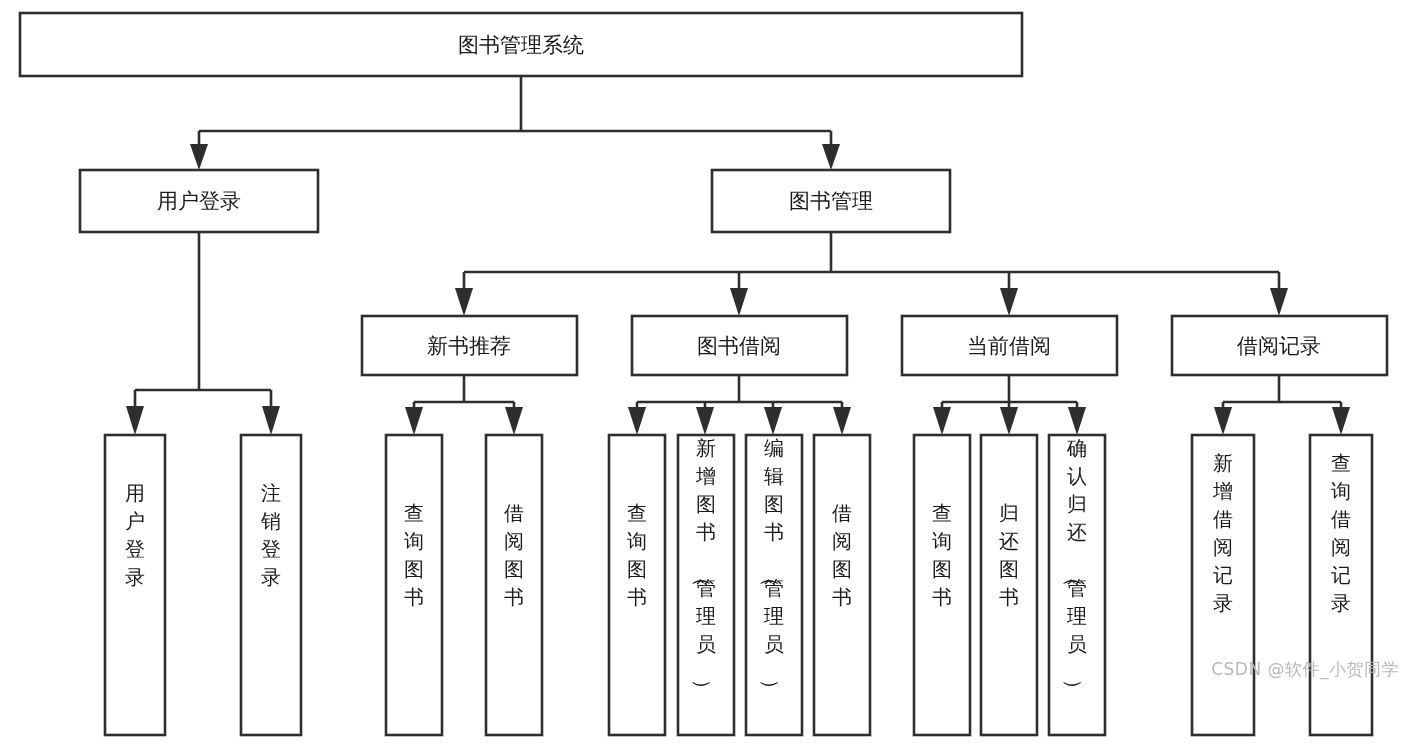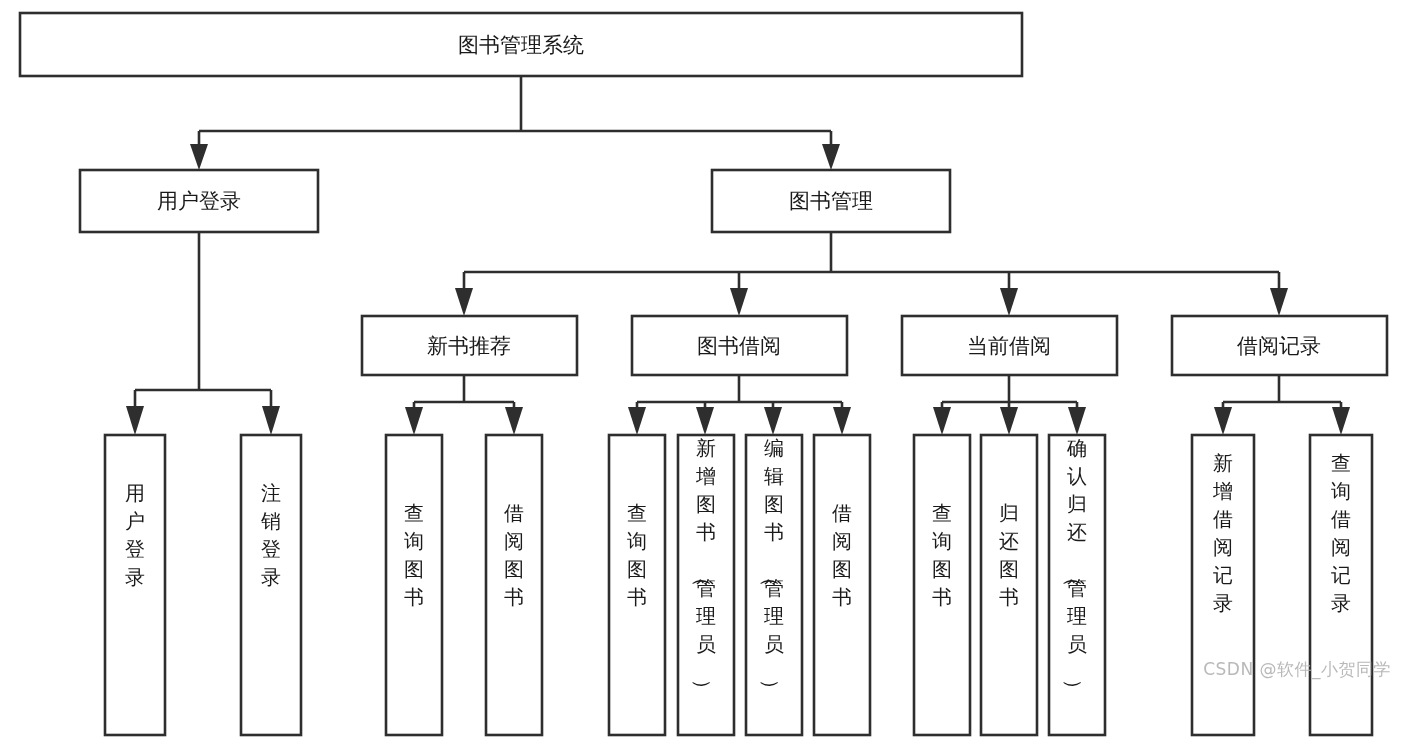--- a/index.html
+++ b/index.html
@@ -49,21 +49,21 @@
     dominant-baseline: central;
   }
   .node-label-v {
     font-family: "DejaVu Sans", "Liberation Sans", sans-serif;
     font-size: 20px;
     fill: #1a1a1a;
     text-anchor: middle;
   }
   .watermark {
     position: absolute;
-    right: 14px;
+    right: 6px;
     bottom: 6px;
     font-family: "DejaVu Sans", "Liberation Sans", sans-serif;
     font-size: 17px;
     color: #b9b9b9;
     white-space: nowrap;
     letter-spacing: 0.5px;
   }
 </style>
 </head>
 <body>

